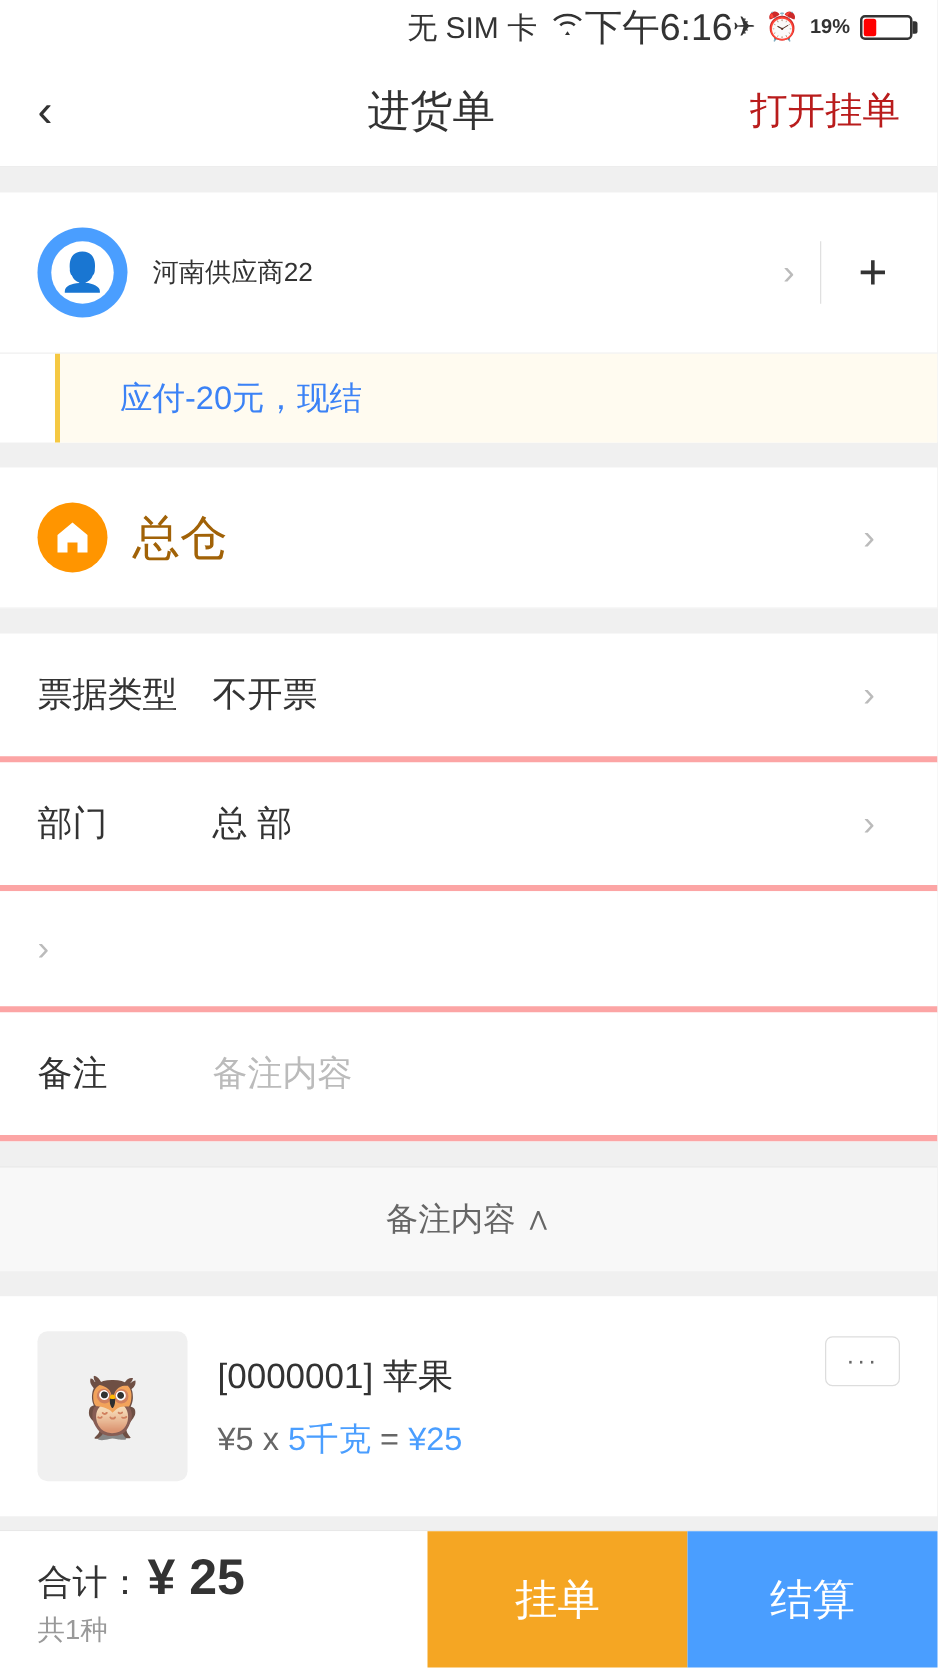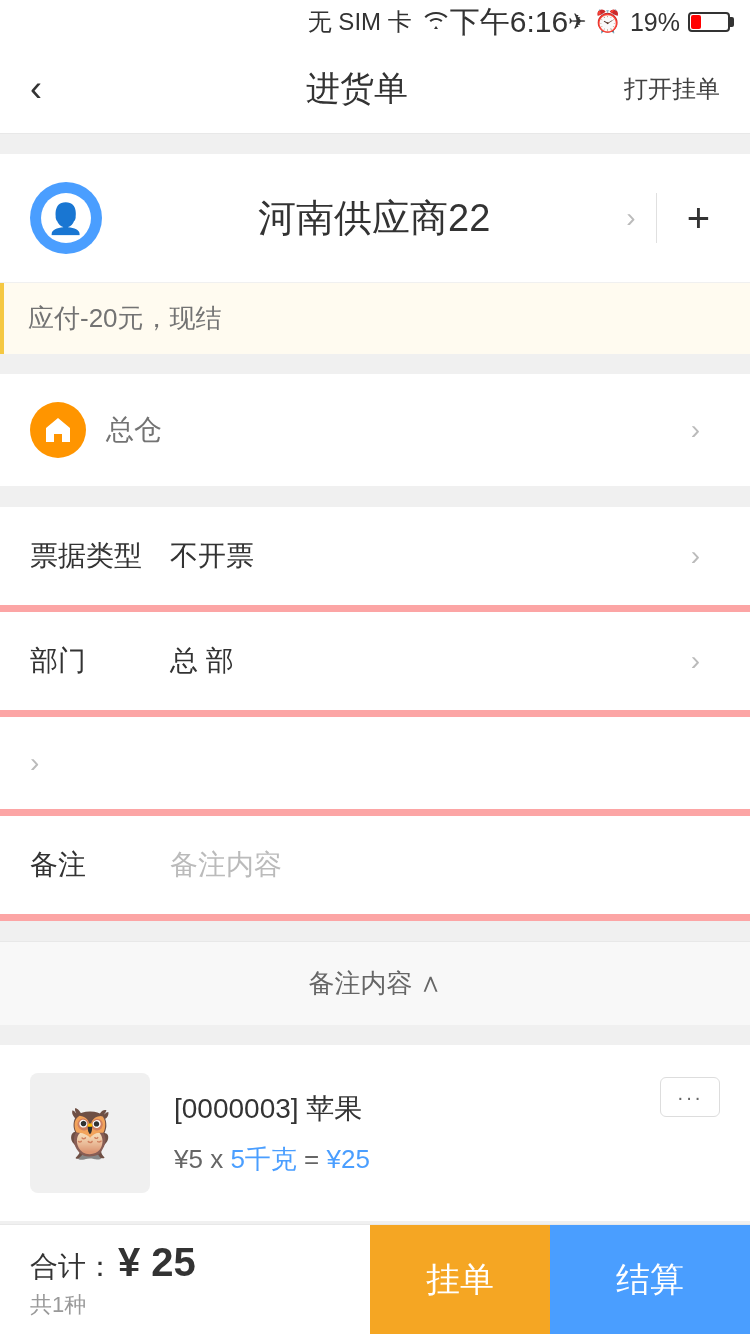--- a/index.html
+++ b/index.html
@@ -47,21 +47,21 @@
       align-items: center;
       justify-content: space-between;
       padding: 0 30px;
       border-bottom: 1px solid #e8e8e8;
     }
     .nav-back {
       font-size: 36px; color: #333; cursor: pointer;
       width: 60px;
     }
     .nav-title { font-size: 34px; font-weight: 500; color: #333; }
-    .nav-action { font-size: 24px; color: #404040; cursor: pointer; text-align: center; }
+    .nav-action { font-size: 30px; color: #b91c1c; cursor: pointer; text-align: center; }
 
     
     .section {
       background: #fff;
       margin-top: 20px;
     }
 
     
     .supplier-row {
       display: flex;
@@ -75,46 +75,47 @@
       display: flex; align-items: center; justify-content: center;
       margin-right: 20px; flex-shrink: 0;
     }
     .avatar-inner {
       width: 50px; height: 50px; border-radius: 50%;
       background: #fff; display: flex; align-items: center; justify-content: center;
     }
     .avatar-person {
       color: #4a9eff; font-size: 30px;
     }
-    .supplier-name { flex: 1; font-size: 38px; color: #333; text-align: center; }
+    .supplier-name { flex: 1; font-size: 21px; color: #333; }
     .chevron { color: #bbb; font-size: 28px; margin-right: 20px; }
     .add-btn {
       font-size: 40px; color: #333; cursor: pointer;
       padding: 0 10px;
     }
     
     .divider-v {
       width: 1px; height: 50px; background: #e0e0e0; margin-right: 20px;
     }
 
     
     .notice-bar {
       background: #fffbf0;
-      padding: 18px 24px;
+      padding: 18px 48px;
       font-size: 26px;
-      color: #737373;
+      color: #3b82f6;
       border-left: 4px solid #f5c842;
+      margin-left: 44px;
     }
 
     
     .form-row {
       display: flex;
       align-items: center;
       padding: 30px 30px;
-      border-bottom: 7px solid #fca5a5;
+      border-bottom: 5px solid #fca5a5;
       background: #fff;
     }
     .form-label {
       font-size: 28px; color: #333; min-width: 120px;
     }
     .form-value {
       flex: 1; font-size: 28px; color: #333; padding-left: 20px;
     }
     .form-value.placeholder { color: #bbb; }
 
@@ -123,21 +124,21 @@
       display: flex; align-items: center;
       padding: 28px 30px;
       background: #fff;
       border-bottom: 1px solid #f0f0f0;
     }
     .warehouse-icon {
       width: 56px; height: 56px; border-radius: 50%;
       background: #ff9500; display: flex; align-items: center; justify-content: center;
       margin-right: 20px;
     }
-    .warehouse-name { flex: 1; font-size: 28px; color: #737373; }
+    .warehouse-name { flex: 1; font-size: 38px; color: #a16207; }
 
     
     .collapse-row {
       background: #f8f8f8;
       padding: 24px 0;
       text-align: center;
       font-size: 26px;
       color: #666;
       cursor: pointer;
       border-top: 1px solid #e8e8e8;
@@ -204,21 +205,21 @@
       display: flex; align-items: stretch;
       background: #fff;
       border-top: 1px solid #e8e8e8;
     }
     .total-section {
       flex: 1; display: flex; flex-direction: column;
       justify-content: center; padding: 0 30px;
       background: #fff;
     }
     .btn-hang {
-      width: 180px; background: #f5a623; color: #fff;
+      width: 208px; background: #f5a623; color: #fff;
       font-size: 34px; border: none; cursor: pointer;
       display: flex; align-items: center; justify-content: center;
     }
     .btn-checkout {
       width: 200px; background: #4a9eff; color: #fff;
       font-size: 34px; border: none; cursor: pointer;
       display: flex; align-items: center; justify-content: center;
     }
   </style>
 </head>
@@ -232,21 +233,21 @@
           <path d="M14 16l2 3h-4l2-3z" fill="#333"></path>
           <path d="M9 12c1.4-1.4 3.1-2 5-2s3.6.6 5 2l1.5-1.5C18.7 9 16.5 8 14 8s-4.7 1-6.5 2.5L9 12z" fill="#333"></path>
           <path d="M4 8c2.7-2.7 6.2-4 10-4s7.3 1.3 10 4l1.5-1.5C22.5 3.5 18.5 2 14 2S5.5 3.5 2.5 6.5L4 8z" fill="#333"></path>
         </svg>
     </span>
   </div>
   <div class="status-center">下午6:16</div>
   <div class="status-right">
     <span style="font-size:22px;">✈</span>
     <span style="font-size:22px;">⏰</span>
-    <span style="font-size:25px;">19%</span>
+    <span style="font-size:16px;font-weight:bold;">19%</span>
     <div class="battery-icon">
       <div class="battery-fill"></div>
     </div>
   </div>
 </div>
 
 <div class="nav-bar">
   <span class="nav-back">‹</span>
   <span class="nav-title">进货单</span>
   <span class="nav-action">打开挂单</span>
@@ -306,21 +307,21 @@
 <div class="collapse-row">备注内容 ∧</div>
 
 <div class="product-section">
 
   <div class="product-item">
     <div class="product-thumb">
       <span class="owl-logo">🦉</span>
     </div>
     <div class="product-info">
       <div class="product-name">
-        <span>[0000003]</span>
+        <span>[0000001]</span>
         <span>苹果</span>
       </div>
       <div class="product-price">
         <span>¥5</span>
         <span> x </span>
         <span class="price-highlight">5千克</span>
         <span> = </span>
         <span class="price-highlight">¥25</span>
       </div>
     </div>

